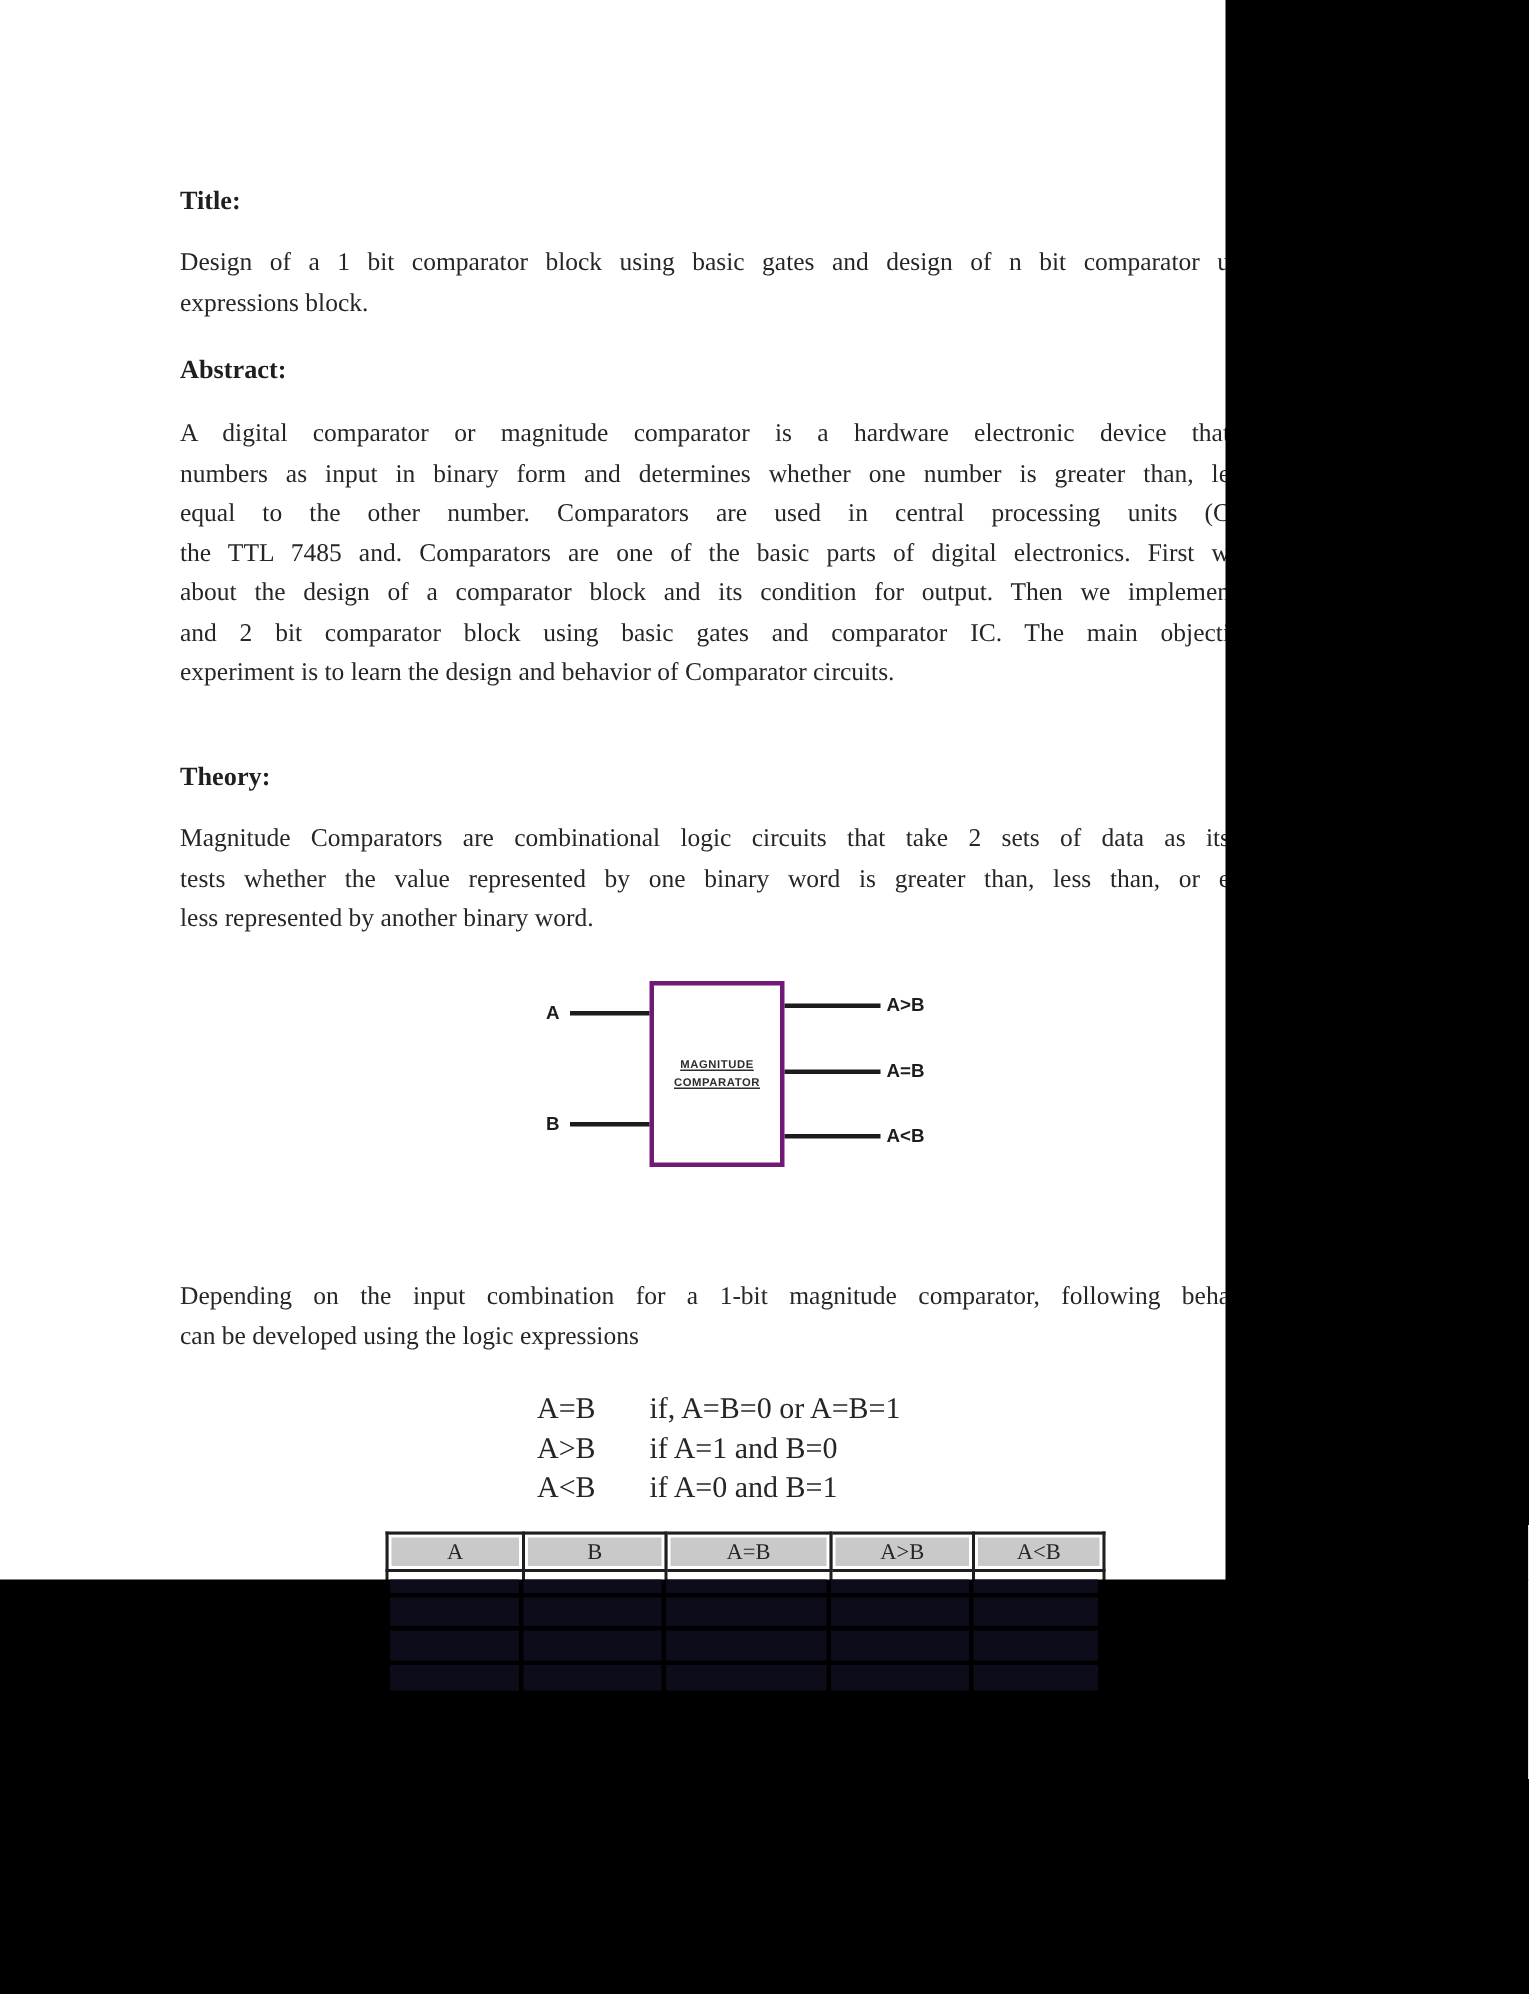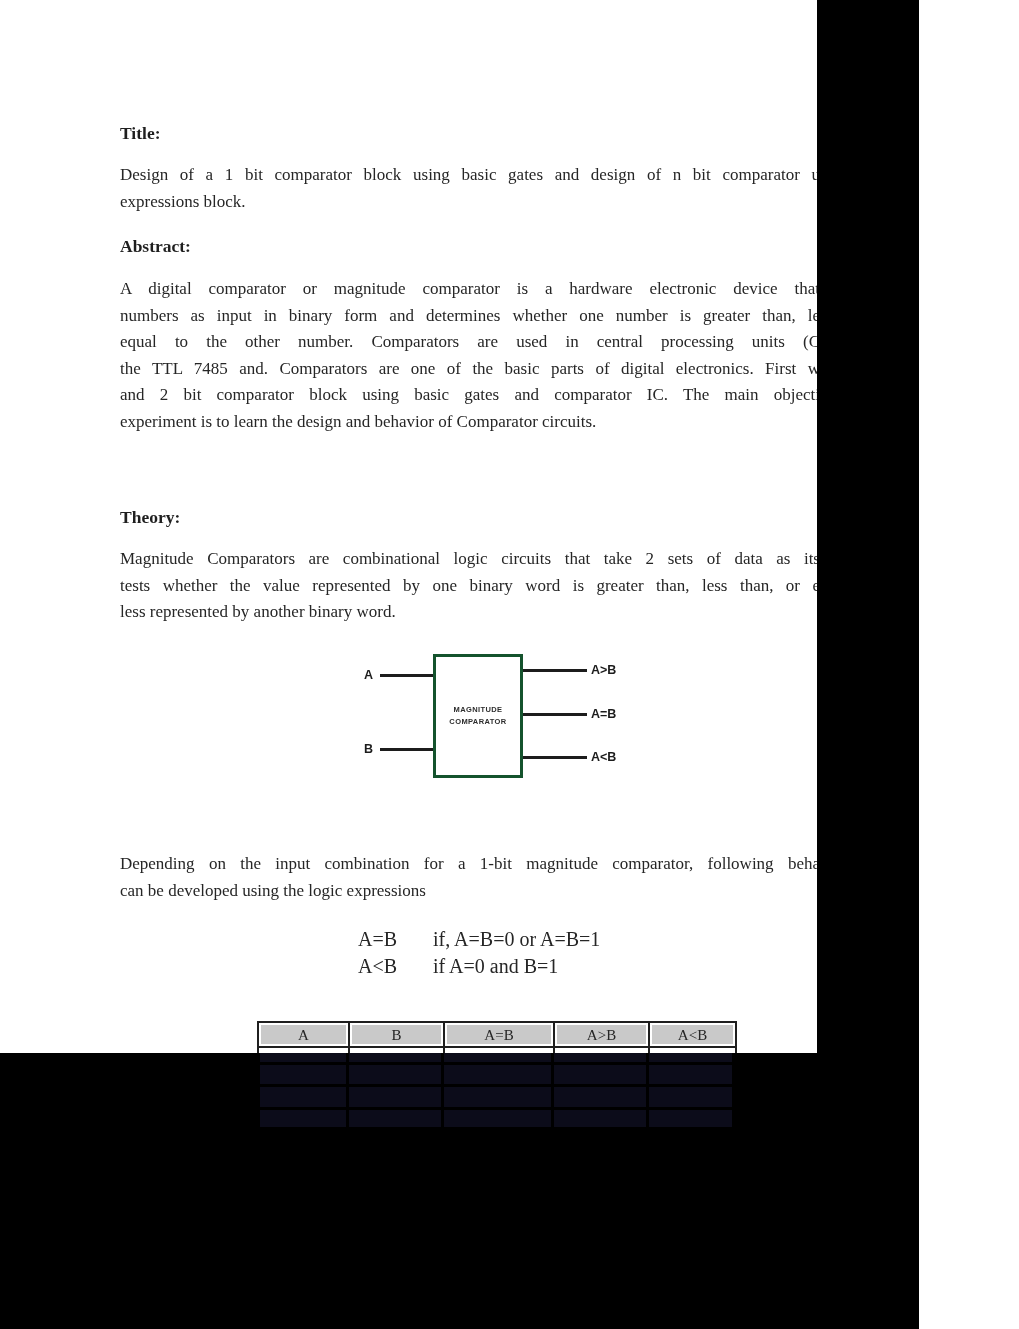--- a/index.html
+++ b/index.html
@@ -1,28 +1,28 @@
 <!DOCTYPE html>
 <html><head>
 <meta charset="utf-8">
 <style>
   html,body{margin:0;padding:0;background:#fff;}
-  .page{position:relative;width:919px;height:1329px;background:#ffffff;overflow:hidden;
+  .page{position:relative;width:1019px;height:1329px;background:#ffffff;overflow:hidden;
         font-family:"Liberation Serif",serif;color:#262626;}
   .abs{position:absolute;}
   .heading{font-weight:bold;font-size:17.5px;line-height:20px;color:#1f1f1f;}
   .para .line{width:700px;height:26.5px;font-size:17px;line-height:26.5px;overflow:hidden;color:#262626;}
   .para .line.j{text-align:justify;}
   .para .line.j::after{content:"";display:inline-block;width:100%;height:0;}
   .caption{font-size:17px;line-height:22px;color:#262626;}
   
-  .dbox{position:absolute;left:433px;top:654px;width:90px;height:124px;border:3px solid #14532d;
+  .dbox{position:absolute;left:433px;top:654px;width:90px;height:124px;border:3px solid #701a75;
         box-sizing:border-box;display:flex;flex-direction:column;align-items:center;justify-content:center;
         font-family:"Liberation Sans",sans-serif;font-weight:bold;font-size:7.5px;line-height:12px;
-        letter-spacing:0.4px;color:#2d2d2d;text-align:center;}
+        letter-spacing:0.4px;color:#2d2d2d;text-align:center;text-decoration:underline;}
   .wire{position:absolute;height:3px;background:#1c1c1c;}
   .dlabel{position:absolute;font-family:"Liberation Sans",sans-serif;font-weight:bold;
           font-size:12.5px;line-height:14px;color:#1c1c1c;}
   
   .exprs{font-size:20px;line-height:26.5px;color:#262626;}
   .exprs .lhs{display:inline-block;width:70px;}
   
   table.tt{position:absolute;left:257px;top:1021px;border-collapse:collapse;table-layout:fixed;}
   table.tt td{border:2px solid #1f1f1f;height:23px;padding:0;font-size:15px;line-height:16px;
               text-align:center;vertical-align:middle;color:#262626;}
@@ -44,20 +44,21 @@
     <div class="line j">Design of a 1 bit comparator block using basic gates and design of n bit comparator u</div>
     <div class="line">expressions block.</div>
   </div>
 
   <div class="abs heading" style="left:120px;top:236px;">Abstract:</div>
   <div class="abs para" style="left:120px;top:276px;">
     <div class="line j">A digital comparator or magnitude comparator is a hardware electronic device that</div>
     <div class="line j">numbers as input in binary form and determines whether one number is greater than, le</div>
     <div class="line j">equal to the other number. Comparators are used in central processing units (C</div>
     <div class="line j">the TTL 7485 and. Comparators are one of the basic parts of digital electronics. First w</div>
+    <div class="line j">about the design of a comparator block and its condition for output. Then we implemen</div>
     <div class="line j">and 2 bit comparator block using basic gates and comparator IC. The main objecti</div>
     <div class="line">experiment is to learn the design and behavior of Comparator circuits.</div>
   </div>
 
   <div class="abs heading" style="left:120px;top:507px;">Theory:</div>
   <div class="abs para" style="left:120px;top:546px;">
     <div class="line j">Magnitude Comparators are combinational logic circuits that take 2 sets of data as its</div>
     <div class="line j">tests whether the value represented by one binary word is greater than, less than, or e</div>
     <div class="line">less represented by another binary word.</div>
   </div>
@@ -82,20 +83,24 @@
 
   <div class="abs para" style="left:120px;top:851px;">
     <div class="line j">Depending on the input combination for a 1-bit magnitude comparator, following beha</div>
     <div class="line">can be developed using the logic expressions</div>
   </div>
 
   <div class="abs exprs" style="left:358px;top:926px;">
     <div>
       <span class="lhs">A=B</span>
       <span>if, A=B=0 or A=B=1</span>
+    </div>
+    <div>
+      <span class="lhs">A&gt;B</span>
+      <span>if A=1 and B=0</span>
     </div>
     <div>
       <span class="lhs">A&lt;B</span>
       <span>if A=0 and B=1</span>
     </div>
   </div>
 
   <table class="tt">
     <colgroup>
       <col style="width:91px">

